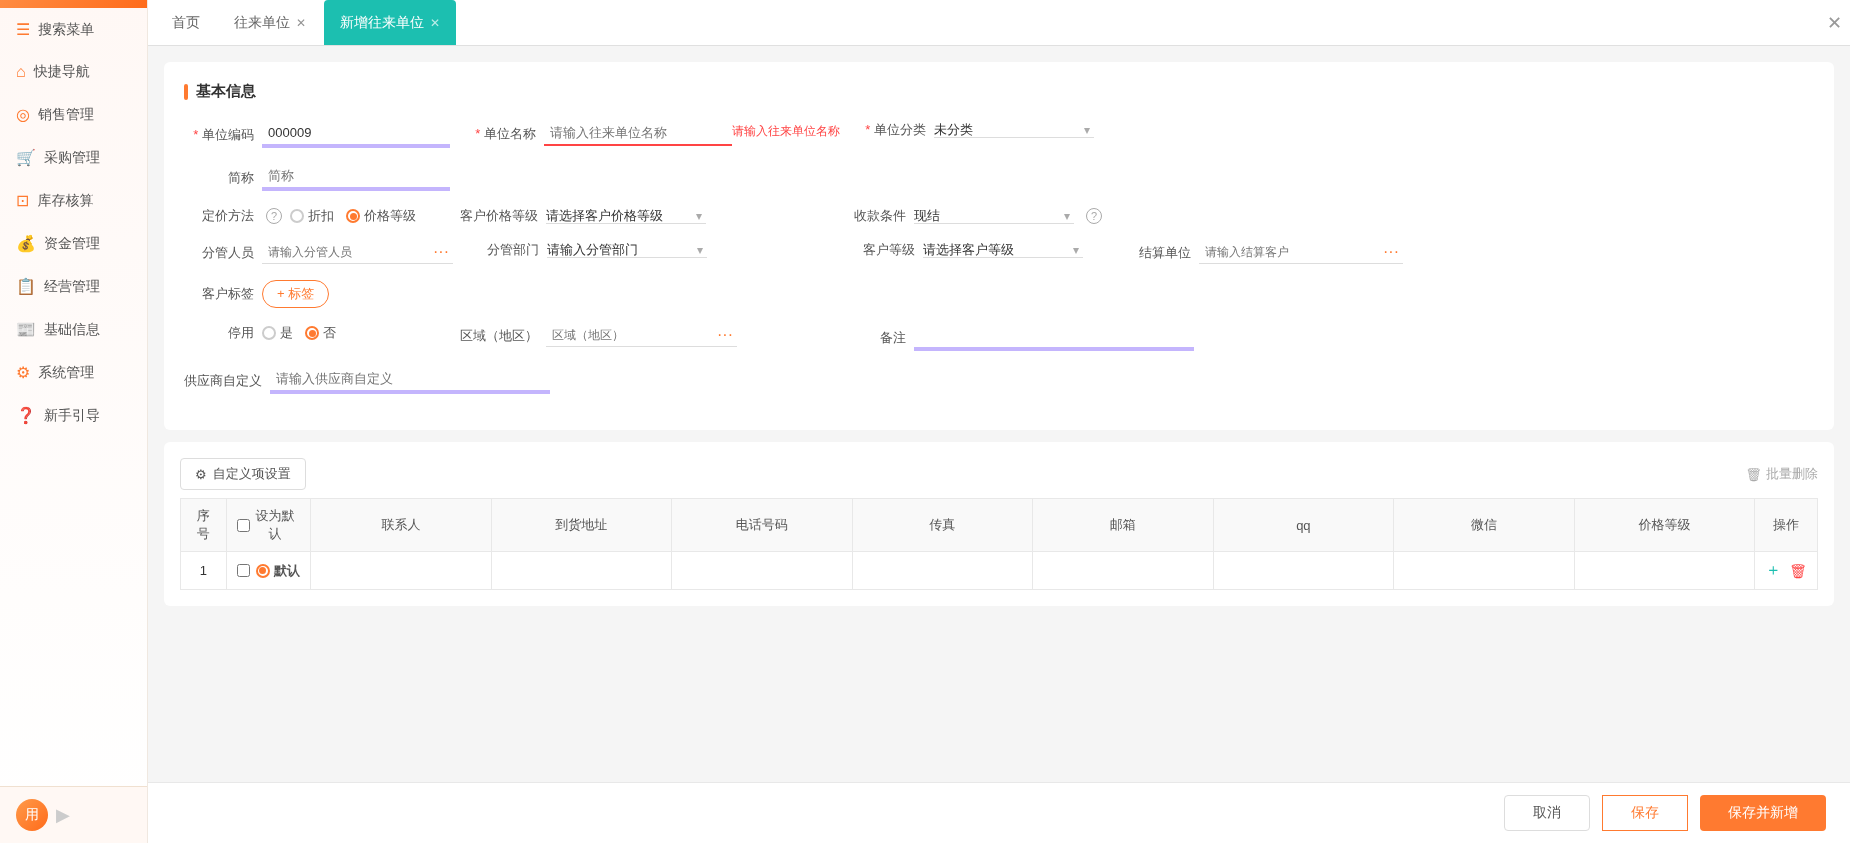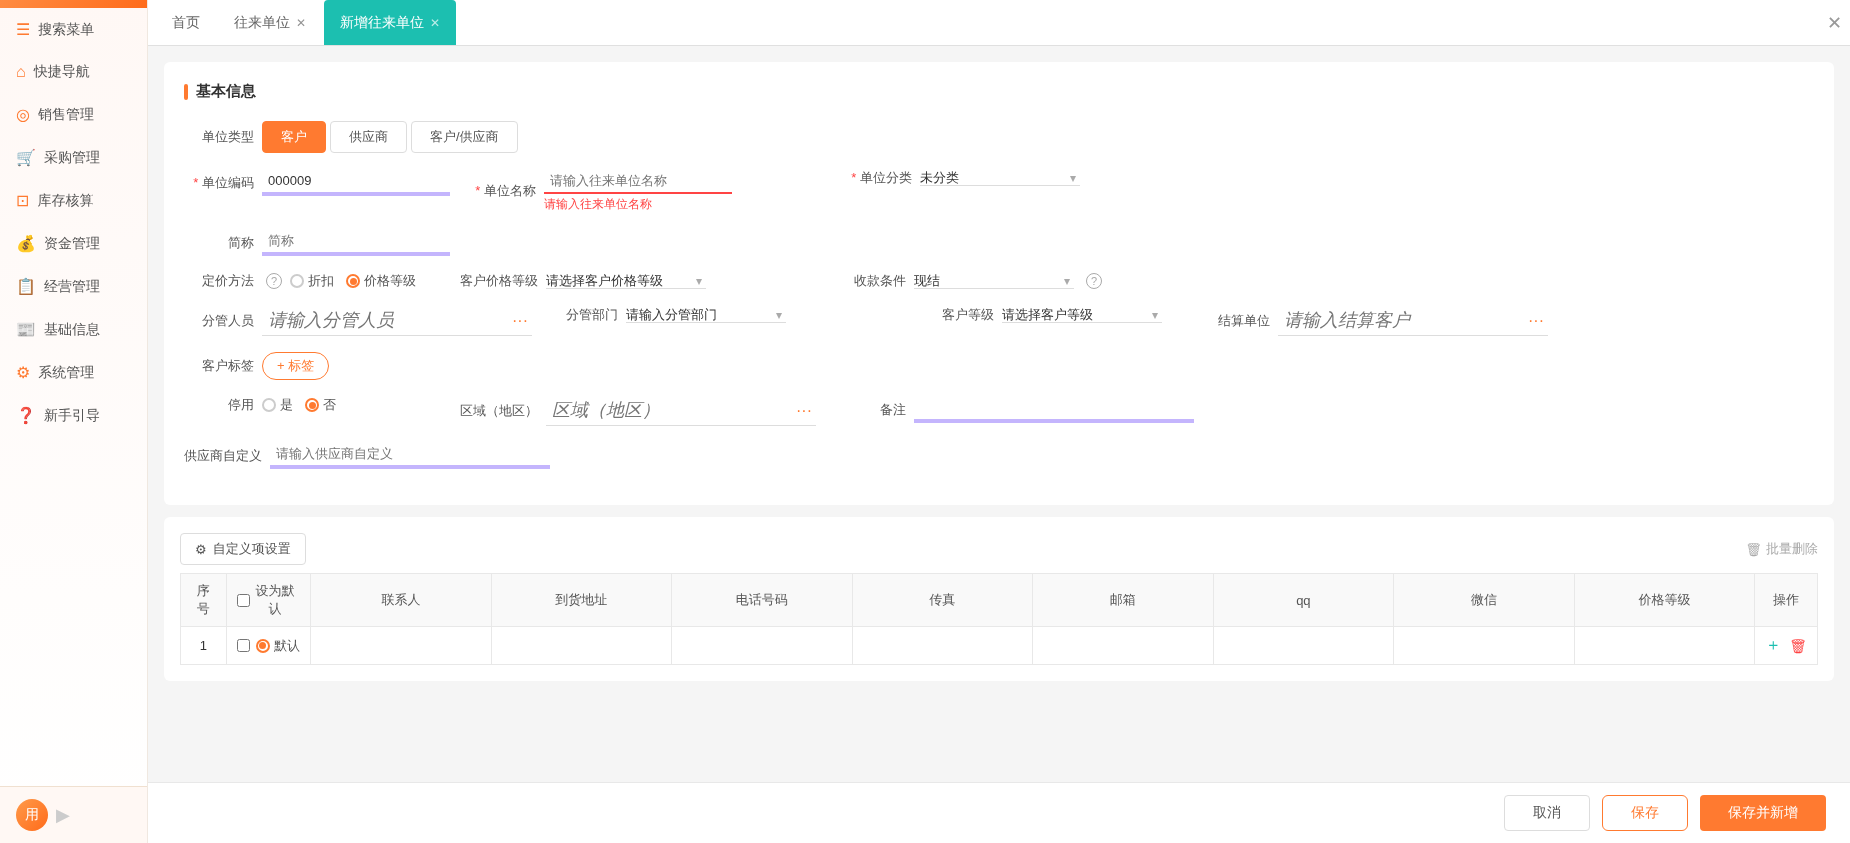--- a/index.html
+++ b/index.html
@@ -343,21 +343,21 @@
       border: 1px solid #ddd;
       border-radius: 4px;
       font-size: 14px;
       color: #555;
       cursor: pointer;
       background: white;
     }
     .btn-save {
       padding: 8px 28px;
       border: 1px solid #ff7a30;
-      border-radius: 6px;
+      border-radius: 0;
       font-size: 14px;
       color: #ff7a30;
       cursor: pointer;
       background: white;
     }
     .btn-save-new {
       padding: 8px 28px;
       border: none;
       border-radius: 4px;
       font-size: 14px;
@@ -367,25 +367,24 @@
     }
     .input-with-more {
       display: flex;
       align-items: center;
       border-bottom: 1px solid #ddd;
     }
     .input-with-more input {
       border: none;
       outline: none;
       padding: 4px 6px;
-      font-size: 18px;
+      font-size: 12px;
       color: #999;
       background: transparent;
       min-width: 160px;
-      font-style: italic;
     }
     .question-icon {
       color: #aaa;
       font-size: 13px;
       margin-left: 4px;
       cursor: pointer;
       border: 1px solid #aaa;
       border-radius: 50%;
       width: 16px; height: 16px;
       display: inline-flex; align-items: center; justify-content: center;
@@ -463,39 +462,29 @@
   </div>
 
   <div class="content">
 
     <div class="form-card">
       <div class="section-title">
         <div class="indicator"></div>
         <span>基本信息</span>
       </div>
 
-      <div class="form-row">
-        <div class="form-group">
-          <span class="form-label">单位类型</span>
-          <div class="type-buttons">
-            <button class="type-btn active">客户</button>
-            <button class="type-btn">供应商</button>
-            <button class="type-btn">客户/供应商</button>
-          </div>
-        </div>
-      </div>
 
       <div class="form-row">
         <div class="form-group">
           <span class="form-label required">单位编码</span>
           <input class="form-input" type="text" value="000009" style="">
         </div>
         <div class="form-group wide">
           <span class="form-label required">单位名称</span>
-          <div style="display:flex;flex-direction:column;">
+          <div style="display:flex;flex-direction:row;">
             <input class="form-input error-border" type="text" placeholder="请输入往来单位名称" style="">
             <span class="error-msg">请输入往来单位名称</span>
           </div>
         </div>
         <div class="form-group">
           <span class="form-label required">单位分类</span>
           <div class="select-wrapper">
             <select>
               <option>未分类</option>
             </select>
@@ -650,21 +639,21 @@
             <th>价格等级</th>
             <th>操作</th>
           </tr>
         </thead>
         <tbody>
           <tr>
             <td>1</td>
             <td>
               <div style="display:flex;align-items:center;justify-content:center;gap:6px;">
                 <input type="checkbox" style="">
-                <label class="radio-item" style="gap:4px;">
+                <label class="radio-item" style="gap:4px;font-weight:bold;">
                   <div class="radio-circle checked"></div>
                   <span>默认</span>
                 </label>
               </div>
             </td>
             <td><input type="text" style="border: none; outline: none; width: 100%; font-size: 13px;"></td>
             <td><input type="text" style="border: none; outline: none; width: 100%; font-size: 13px;"></td>
             <td><input type="text" style="border: none; outline: none; width: 100%; font-size: 13px;"></td>
             <td><input type="text" style="border: none; outline: none; width: 100%; font-size: 13px;"></td>
             <td><input type="text" style="border: none; outline: none; width: 100%; font-size: 13px;"></td>

